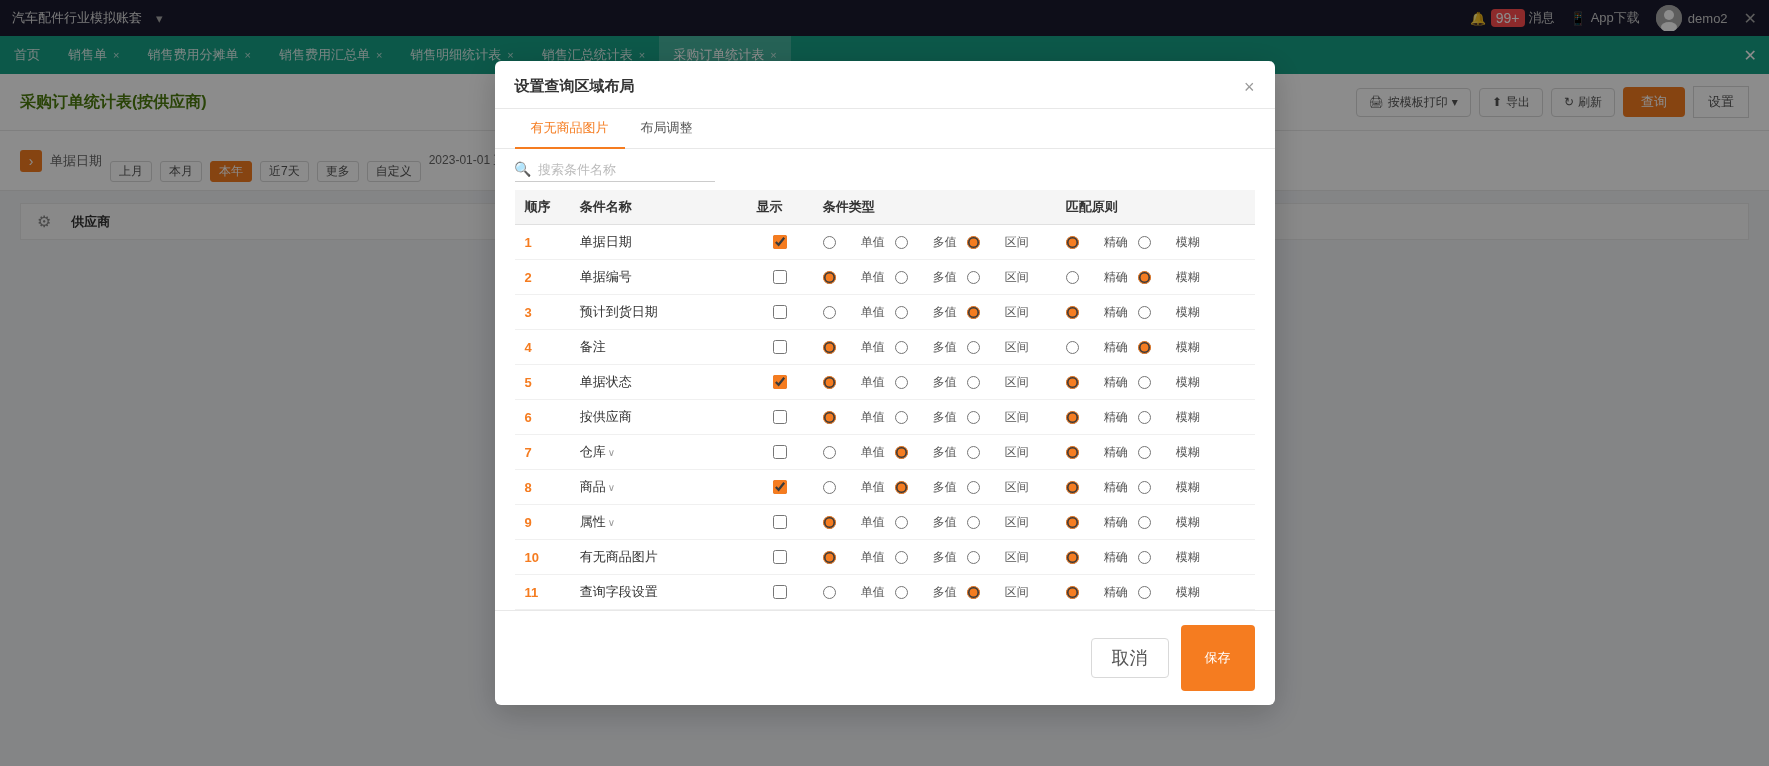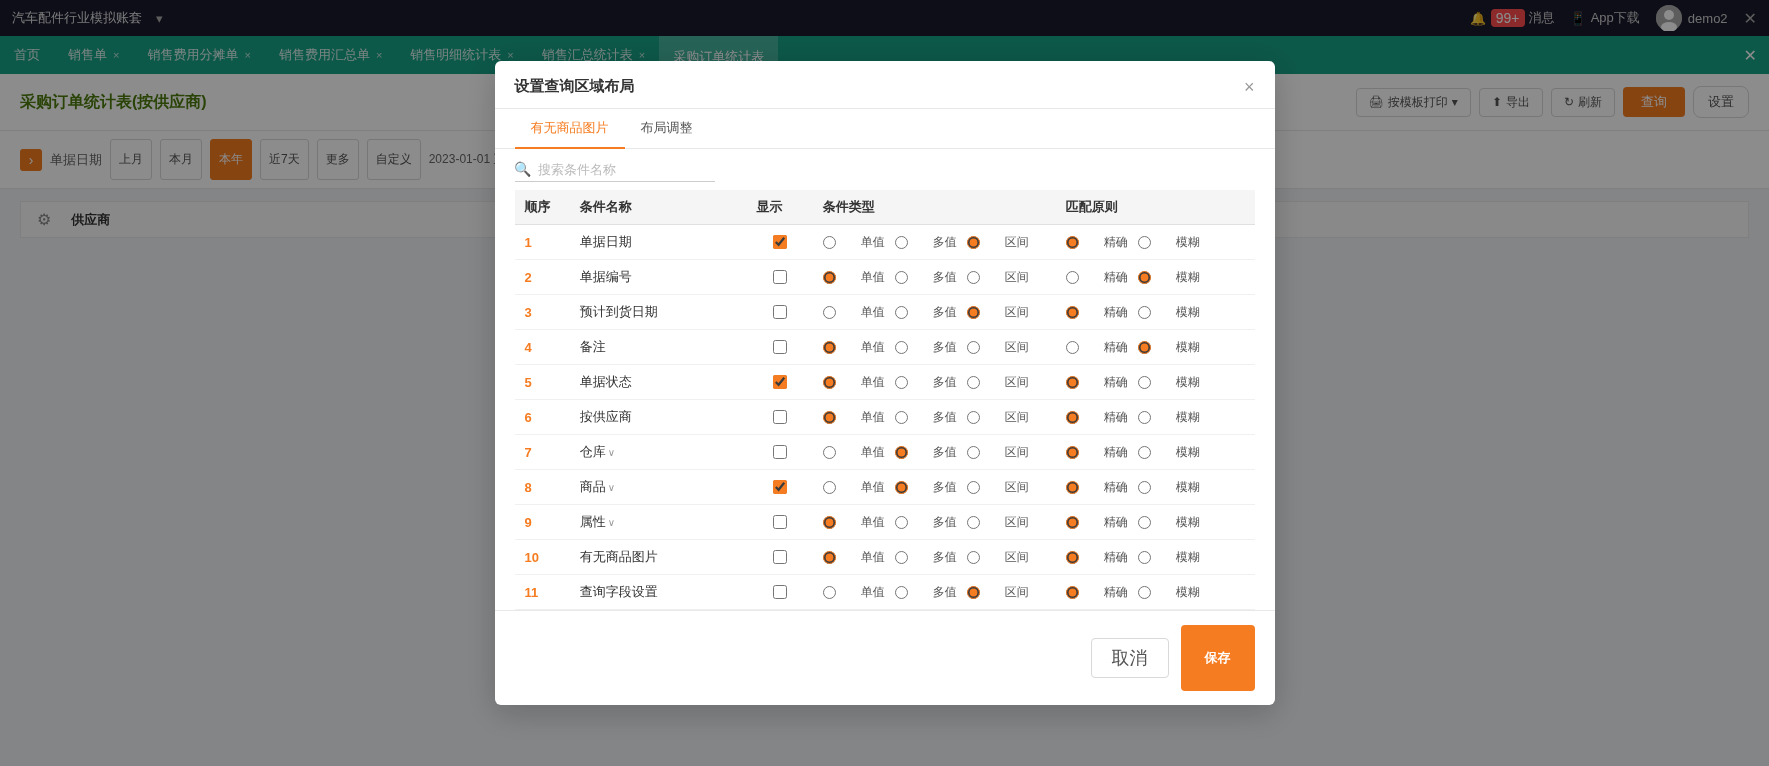--- a/index.html
+++ b/index.html
@@ -28,21 +28,21 @@
       background: #17a085;
       height: 38px;
       display: flex;
       align-items: center;
       padding: 0 0 0 0;
     }
     .tab-item {
       height: 38px;
       display: flex;
       align-items: center;
-      padding: 12px 14px;
+      padding: 0 14px;
       color: rgba(255,255,255,0.85);
       font-size: 13px;
       cursor: pointer;
       white-space: nowrap;
       position: relative;
     }
     .tab-item.active { background: rgba(255,255,255,0.2); color: white; }
     .tab-item .close-x { margin-left: 6px; font-size: 11px; color: rgba(255,255,255,0.7); }
     .tab-bar-close { margin-left: auto; padding: 0 12px; color: white; cursor: pointer; font-size: 16px; }
 
@@ -65,21 +65,21 @@
       background: white;
       padding: 8px 20px;
       display: flex;
       align-items: center;
       gap: 8px;
       border-bottom: 1px solid #e8e8e8;
       flex-wrap: wrap;
     }
     .filter-toggle { background: #f57c20; color: white; border: none; width: 22px; height: 22px; border-radius: 3px; cursor: pointer; font-size: 14px; display: flex; align-items: center; justify-content: center; }
     .filter-label { color: #666; font-size: 13px; }
-    .date-btn { padding: 11px 8px; border: 1px solid #d9d9d9; border-radius: 3px; cursor: pointer; background: white; font-size: 12px; color: #555; }
+    .date-btn { padding: 1px 8px; border: 1px solid #d9d9d9; border-radius: 3px; cursor: pointer; background: white; font-size: 12px; color: #555; margin-top: 22px; }
     .date-btn.active { background: #f57c20; color: white; border-color: #f57c20; }
     .date-range { color: #666; font-size: 12px; }
 
     
     .overlay {
       position: fixed; top: 0; left: 0; right: 0; bottom: 0;
       background: rgba(0,0,0,0.45);
       z-index: 100;
       display: flex;
       align-items: center;
@@ -217,41 +217,41 @@
       color: #555;
     }
     .btn-save {
       padding: 24px 24px;
       border: none;
       background: #f57c20;
       color: white;
       border-radius: 4px;
       cursor: pointer;
       font-size: 13px;
-      font-weight: 700;
+      font-weight: 400;
     }
 
     
     .bg-content {
       padding: 12px 20px;
     }
     .settings-icon { color: #888; font-size: 16px; cursor: pointer; }
     .bg-table-header {
       display: flex;
       align-items: center;
       background: #fafafa;
       border: 1px solid #e8e8e8;
       padding: 8px 16px;
       gap: 20px;
     }
     .bg-col { flex: 1; font-size: 13px; font-weight: 600; color: #333; }
 
     .top-right-btns { display: flex; align-items: center; gap: 8px; }
     .btn-query { background: #f57c20; color: white; border: none; padding: 6px 18px; border-radius: 4px; cursor: pointer; font-size: 13px; }
-    .btn-set { background: white; color: #555; border: 1px solid #d9d9d9; padding: 6px 14px; border-radius: 8px; cursor: pointer; font-size: 13px; }
+    .btn-set { background: white; color: #555; border: 1px solid #d9d9d9; padding: 6px 14px; border-radius: 0; cursor: pointer; font-size: 13px; }
 
     ::-webkit-scrollbar { width: 6px; }
     ::-webkit-scrollbar-track { background: #f1f1f1; }
     ::-webkit-scrollbar-thumb { background: #ccc; border-radius: 3px; }
   </style>
 </head>
 <body>
 
 <div class="top-bar">
   <div class="top-bar-left">
@@ -299,21 +299,21 @@
     <span class="close-x">×</span>
   </div>
   <div class="tab-item" style="max-width:140px;overflow:hidden;text-overflow:ellipsis;white-space:nowrap;">
     <span>销售明细统计表</span>
     <span class="close-x">×</span>
   </div>
   <div class="tab-item" style="max-width:140px;overflow:hidden;text-overflow:ellipsis;white-space:nowrap;">
     <span>销售汇总统计表</span>
     <span class="close-x">×</span>
   </div>
-  <div class="tab-item active" style="background:rgba(255,255,255,0.2);flex-direction:column;">
+  <div class="tab-item active" style="background:rgba(255,255,255,0.2);">
     <span>采购订单统计表</span>
     <span class="close-x">×</span>
   </div>
   <div class="tab-bar-close">✕</div>
 </div>
 
 <div class="page-header">
   <div class="page-title">采购订单统计表(按供应商)</div>
   <div class="top-right-btns">
     <button class="btn-print">

